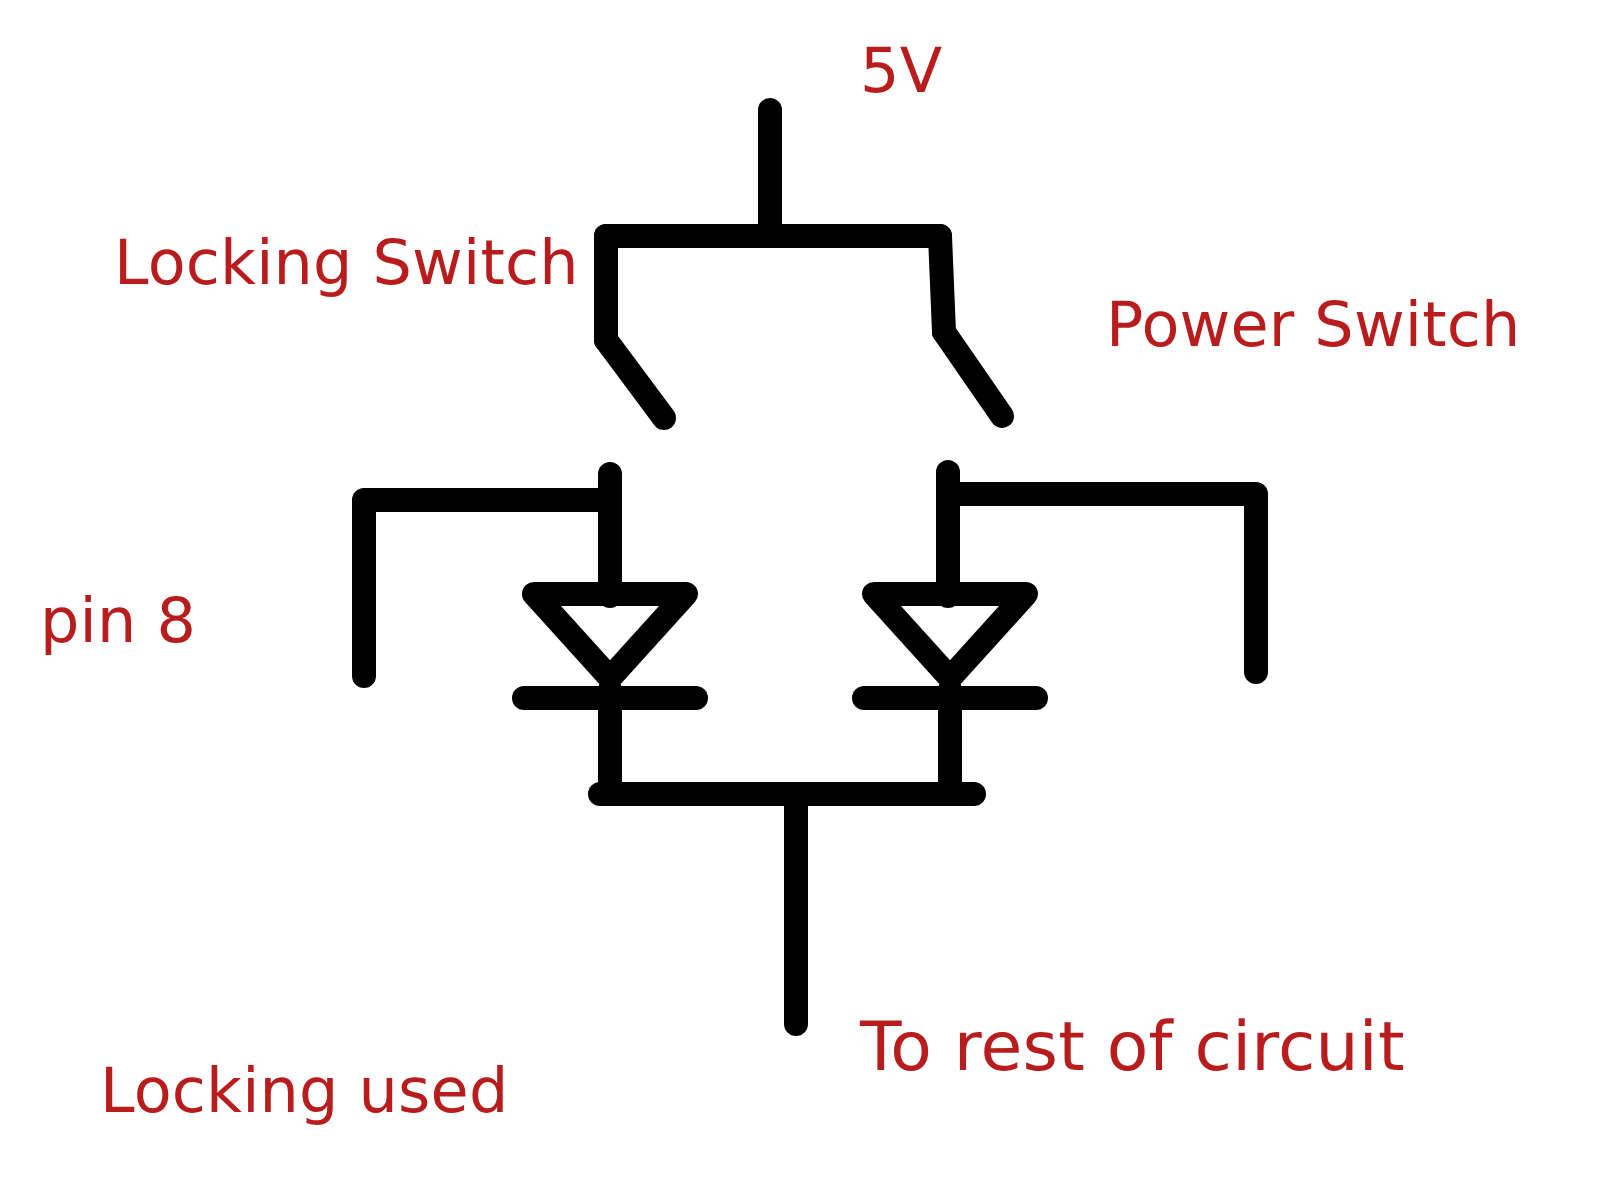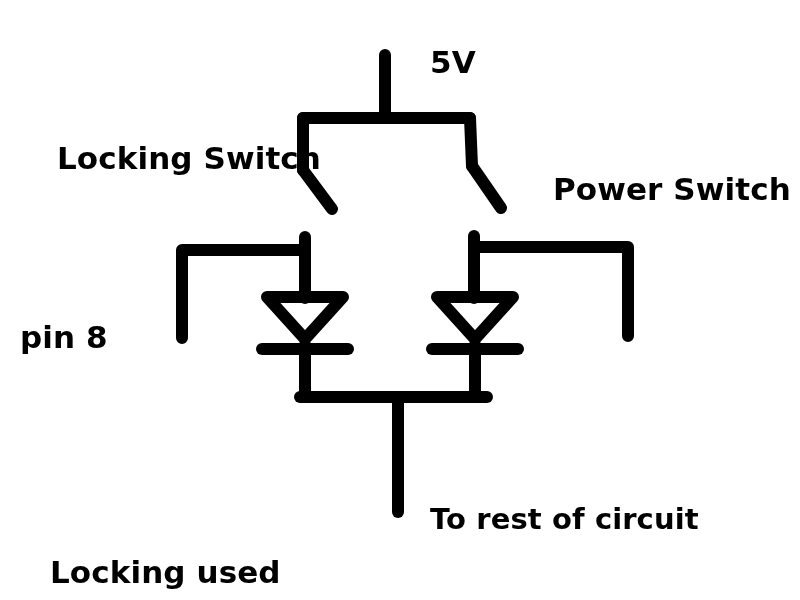--- a/index.html
+++ b/index.html
@@ -32,35 +32,34 @@
     fill: none;
     stroke-linecap: round;
     stroke-linejoin: round;
   }
   .diode-tri {
     stroke-linecap: round;
     stroke-linejoin: round;
   }
   .label {
     position: absolute;
-    color: #000000;
+    color: #b91c1c;
     font-family: "DejaVu Sans", sans-serif;
-    font-weight: 700;
+    font-weight: 400;
     white-space: pre;
     line-height: 1.18;
     letter-spacing: 0.1px;
-    margin-top: 26px;
   }
   #label-5v        { left: 430px; top: 18px;  font-size: 31px; }
   #label-locking   { left: 57px;  top: 114px; font-size: 31px; }
   #label-power     { left: 553px; top: 145px; font-size: 31px; }
   #label-pin2      { left: 20px;  top: 293px; font-size: 31px; }
   #label-pin1      { left: 668px; top: 303px; font-size: 31px; }
   #label-diodes    { left: 50px;  top: 455px; font-size: 31px; }
-  #label-torest    { left: 430px; top: 476px; font-size: 29px; }
+  #label-torest    { left: 430px; top: 504px; font-size: 34px; }
 </style>
 </head>
 <body>
 
 <div id="diagram-root" style="background: rgb(255, 255, 255);">
 
   <svg id="circuit-svg" viewBox="0 0 800 600" xmlns="http://www.w3.org/2000/svg">
 
     <path class="wire" stroke="#000000" stroke-width="12" d="M 385,55 L 385,118"></path>
 

